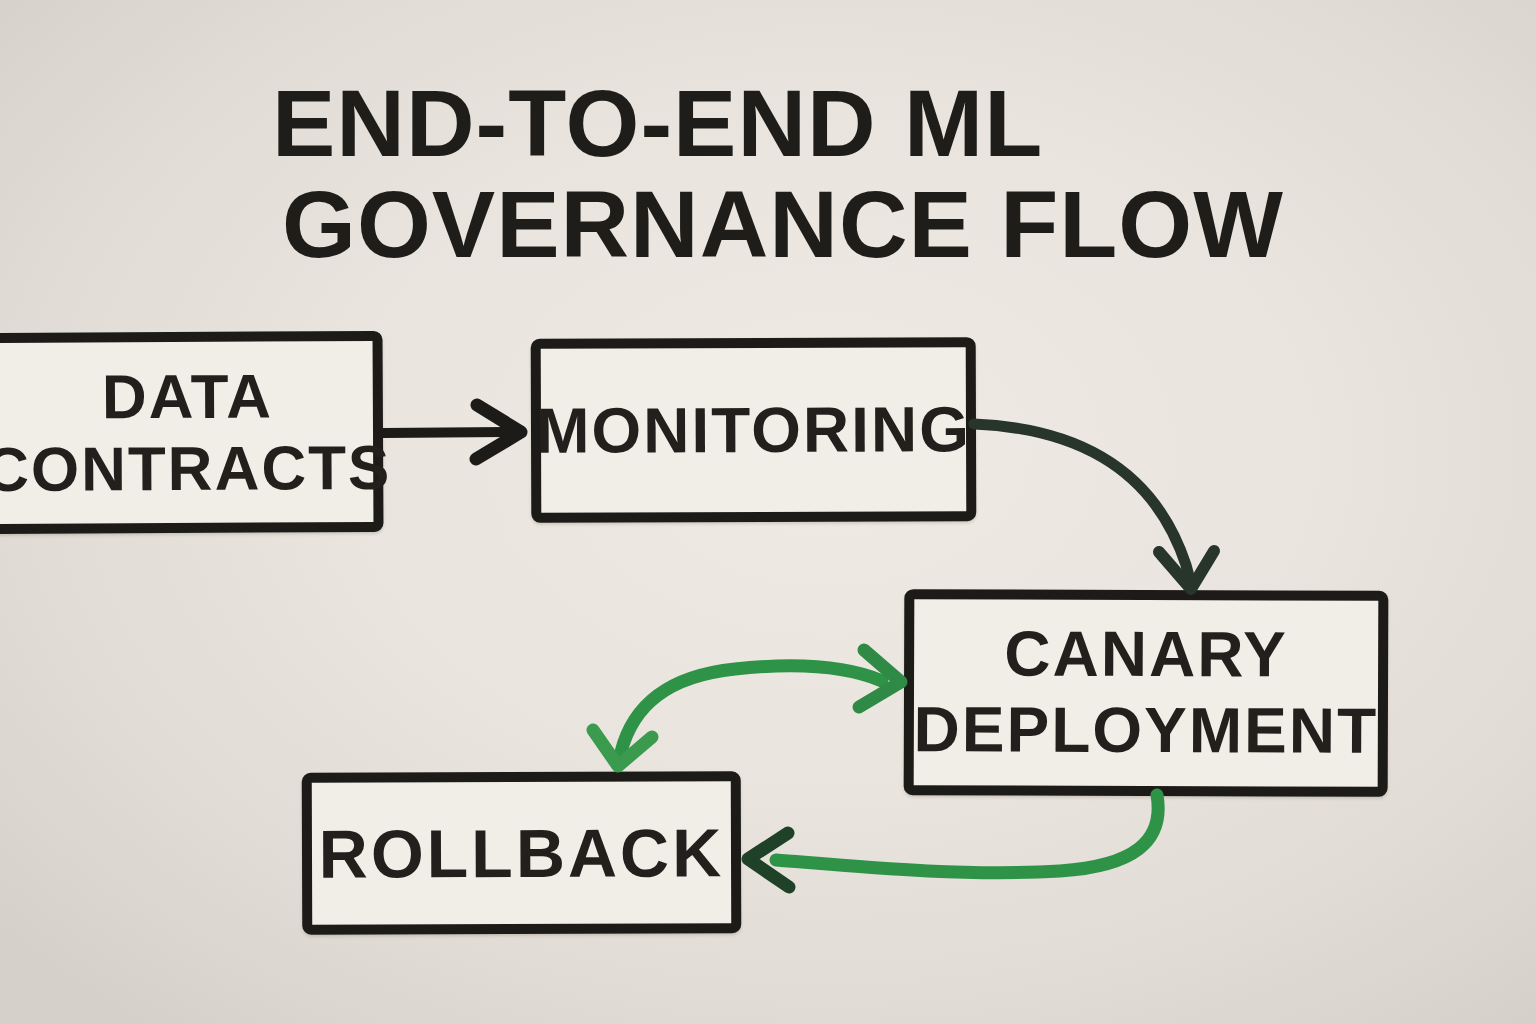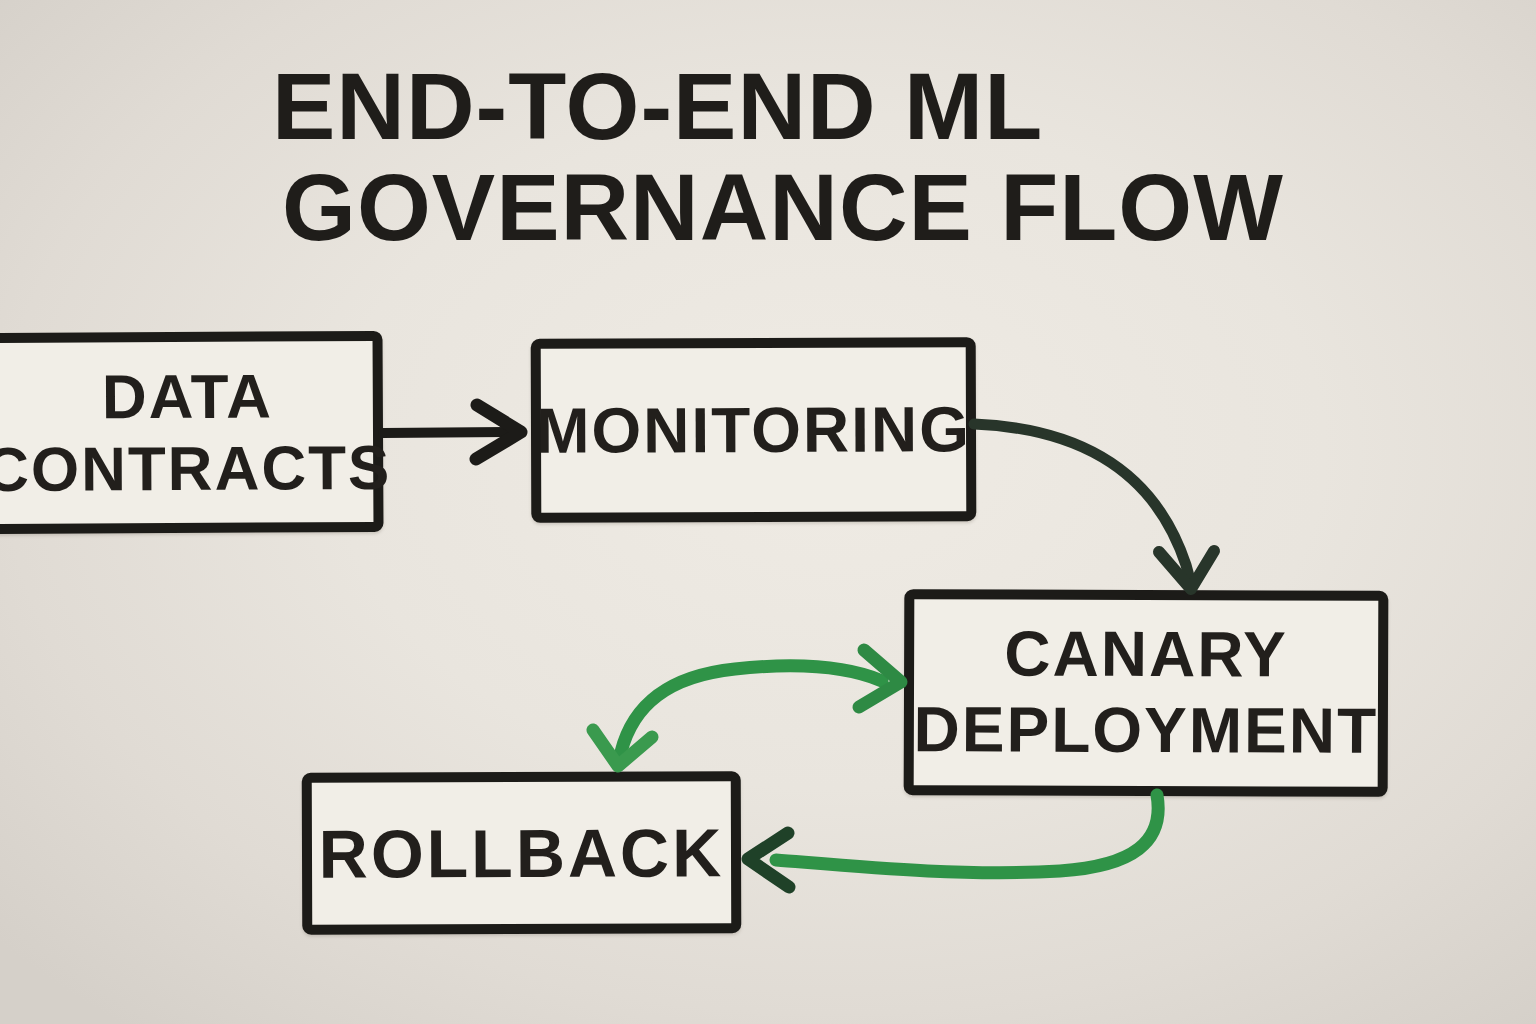--- a/index.html
+++ b/index.html
@@ -12,21 +12,21 @@
     height: 1024px;
     overflow: hidden;
     background: radial-gradient(ellipse 1100px 750px at 54% 44%,
                 #efebe4 0%, #e9e5de 45%, #e0dbd4 75%, #d5d0c9 100%);
     font-family: "Liberation Sans", sans-serif;
     color: #1d1c19;
   }
   .title {
     position: absolute;
     left: 272px;
-    top: 56px;
+    top: 73px;
     font-weight: bold;
     font-size: 95px;
     line-height: 101px;
     letter-spacing: 1px;
     white-space: nowrap;
     color: #1f1d1a;
   }
   .title .t2 { margin-left: 10px; }
 
   .node {

